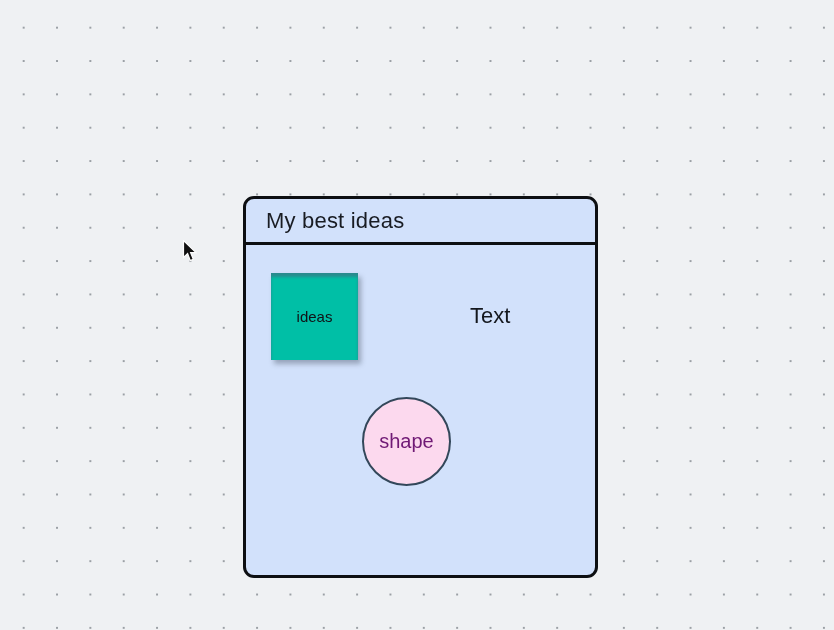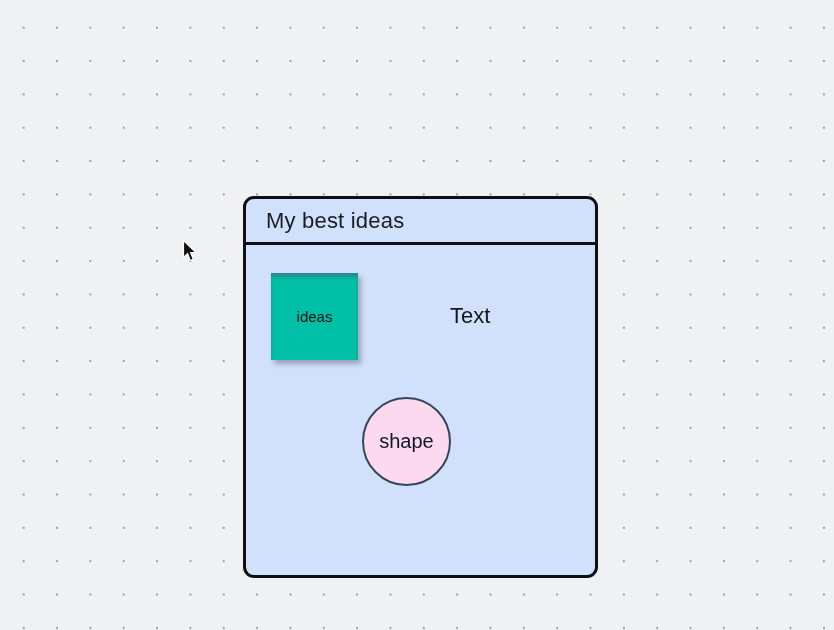--- a/index.html
+++ b/index.html
@@ -55,40 +55,40 @@
     align-items: center;
     justify-content: center;
     box-shadow: inset 0 4px 3px rgba(75, 96, 122, 0.55), 3px 4px 5px rgba(40, 50, 65, 0.35);
   }
   .sticky-label {
     font-size: 15px;
     color: #101216;
   }
   .text-label {
     position: absolute;
-    left: 204px; 
+    left: 224px; 
     top: 58px;   
     font-size: 22px;
     color: #14171d;
   }
   .ellipse-shape {
     position: absolute;
     left: 116px; 
     top: 152px;  
     width: 89px;
     height: 89px;
     border-radius: 50%;
     border: 2.5px solid #33475a;
     display: flex;
     align-items: center;
     justify-content: center;
   }
   .shape-label {
     font-size: 20px;
-    color: #0f172a;
+    color: #701a75;
   }
   .cursor {
     position: absolute;
     left: 182px;
     top: 240px;
     width: 15px;
     height: 23px;
     pointer-events: none;
   }
 </style>

